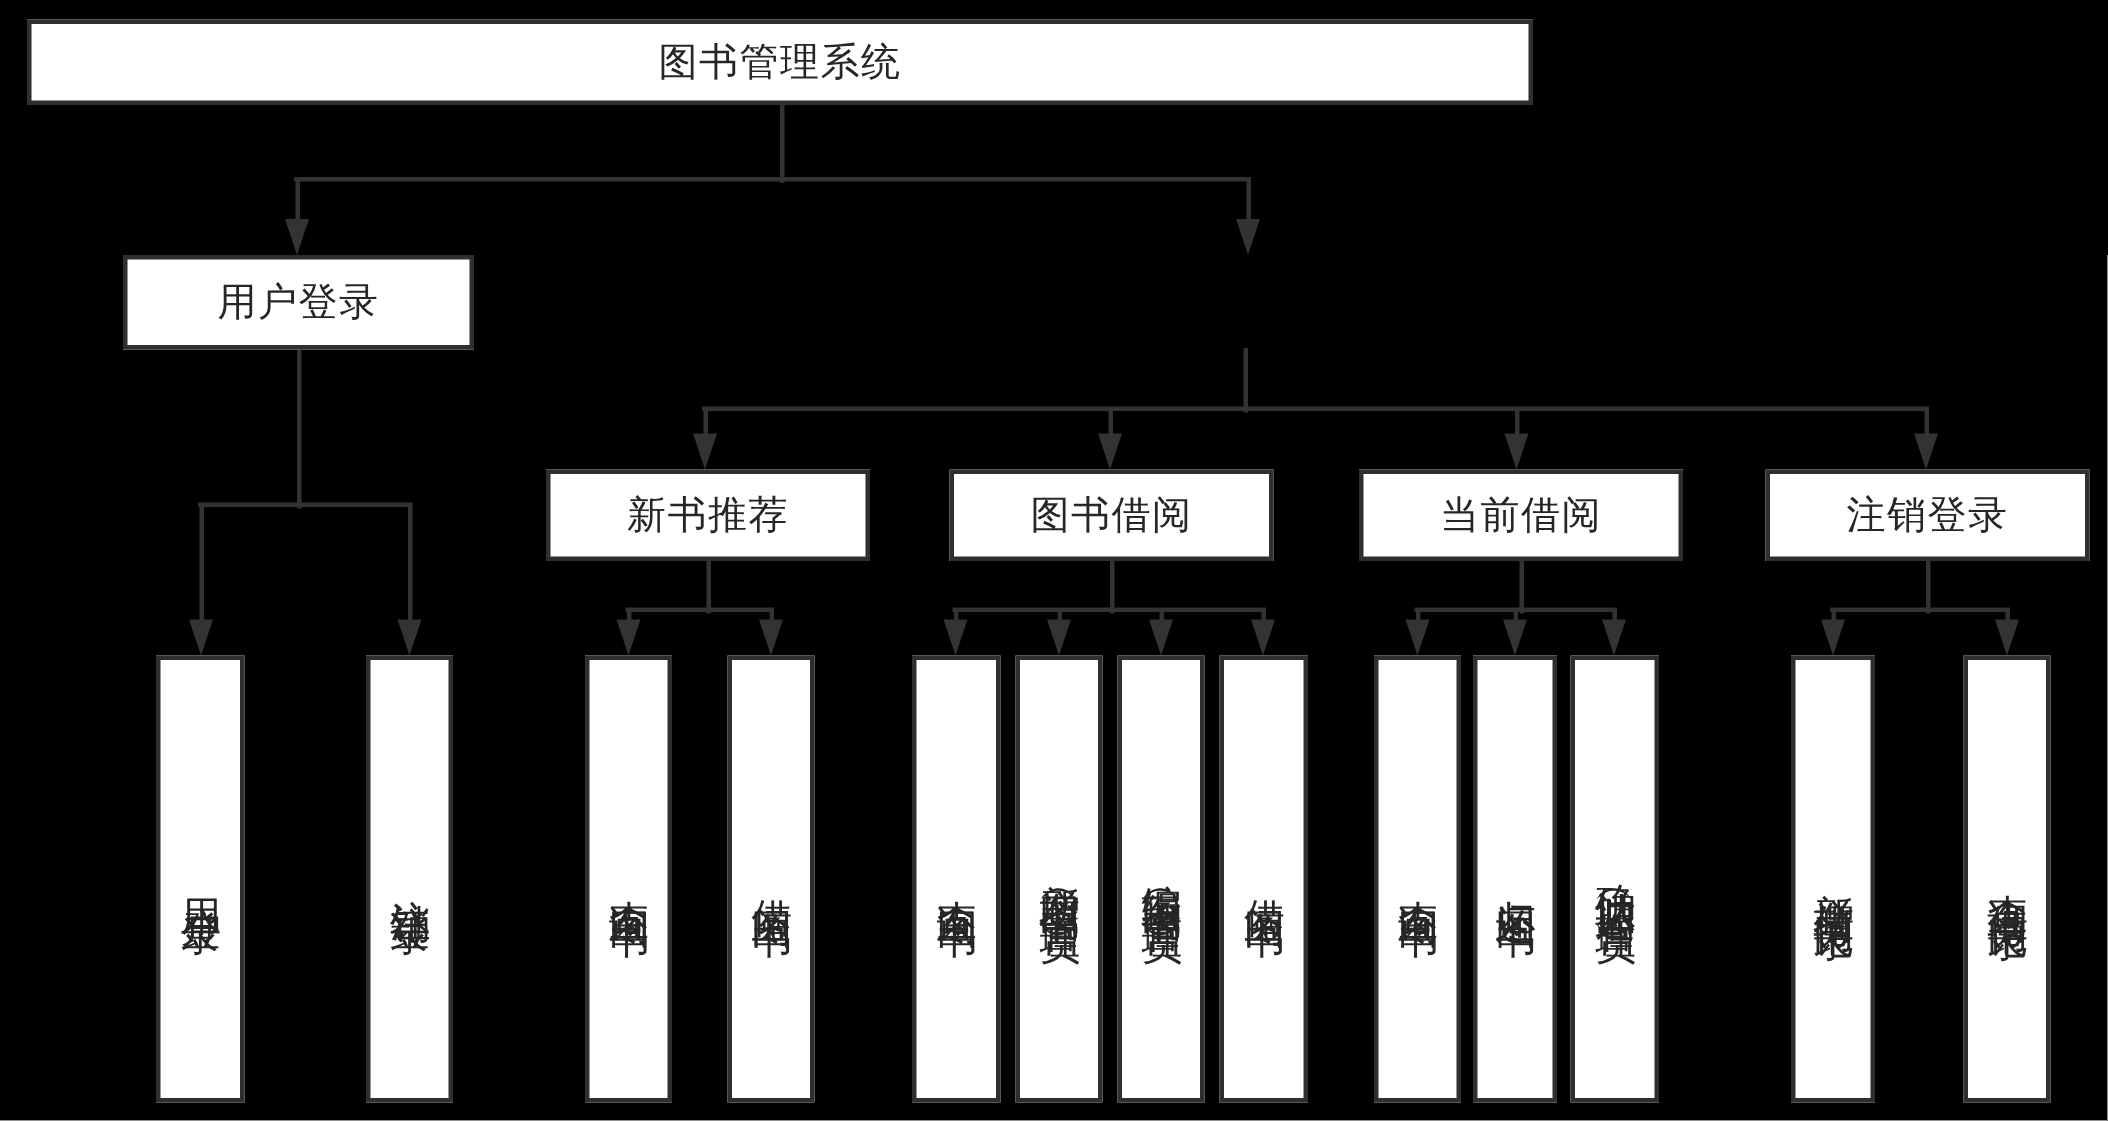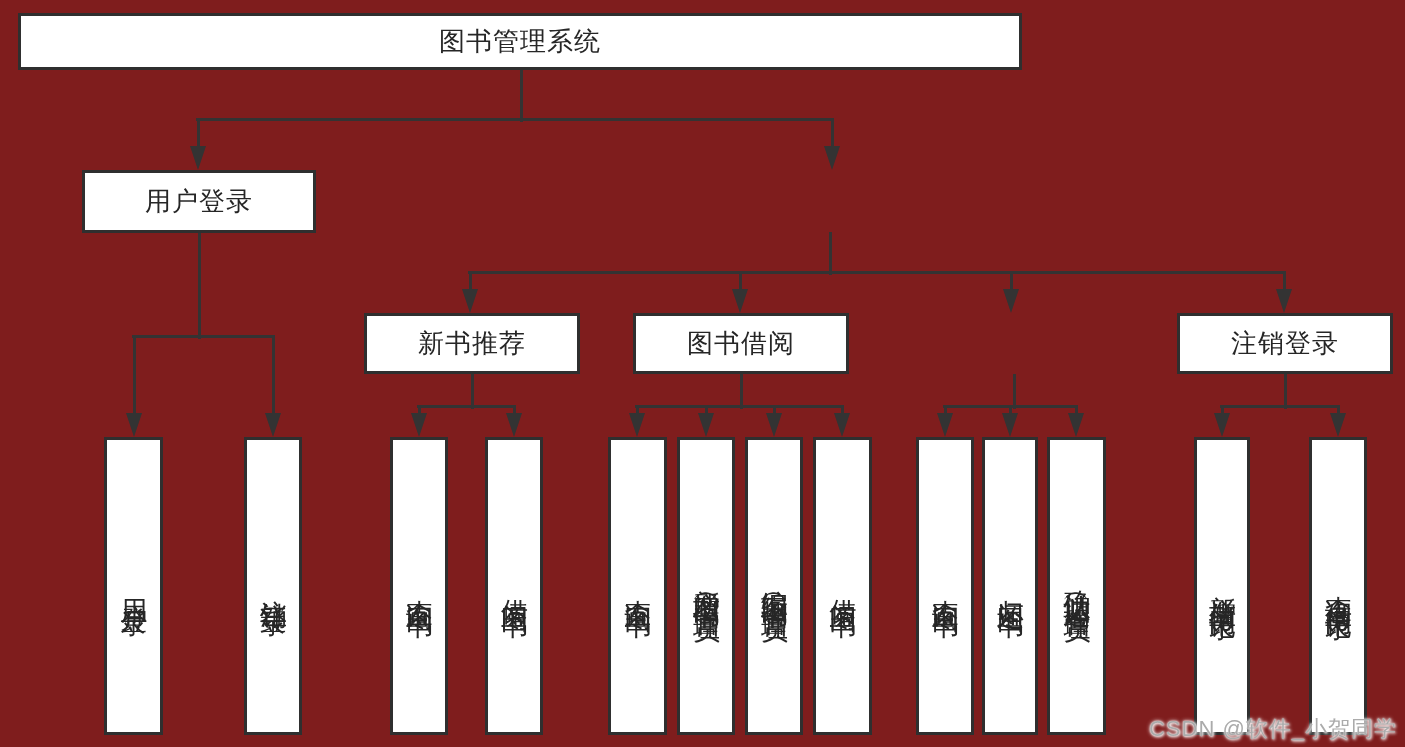--- a/index.html
+++ b/index.html
@@ -1,19 +1,19 @@
 <!DOCTYPE html>
 <html><head>
 <meta charset="utf-8">
 <style>
   html,body{margin:0;padding:0;background:#fff;}
   .canvas{
     position:relative;
     width:1405px;height:747px;
-    background:#7f1d1d;
+    background:#000000;
     overflow:hidden;
     font-family:"Liberation Sans","DejaVu Sans",sans-serif;
   }
   
   .vl{position:absolute;width:3px;background:#333333;}
   .hl{position:absolute;height:3px;background:#333333;}
   .ah{position:absolute;width:0;height:0;
       border-left:8px solid transparent;
       border-right:8px solid transparent;
       border-top:24px solid #333333;}
@@ -98,35 +98,35 @@
   <div class="ah" style="left:1214px;top:413px"></div>
   <div class="vl" style="left:1337px;top:406px;height:11px"></div>
   <div class="ah" style="left:1330px;top:413px"></div>
 
   <div class="node" style="left:18px;top:13px;width:1004px;height:57px">图书管理系统</div>
 
   <div class="node" style="left:82px;top:170px;width:234px;height:63px">用户登录</div>
 
   <div class="node" style="left:633px;top:313px;width:216px;height:61px">图书借阅</div>
   <div class="node" style="left:364px;top:313px;width:216px;height:61px">新书推荐</div>
+  <div class="node" style="left:906px;top:313px;width:216px;height:61px">当前借阅</div>
   <div class="node" style="left:1177px;top:313px;width:216px;height:61px">注销登录</div>
 
   <div class="node leaf" style="left:104px;top:437px;width:59px;height:298px">用户登录</div>
   <div class="node leaf" style="left:244px;top:437px;width:58px;height:298px">注销登录</div>
 
   <div class="node leaf" style="left:390px;top:437px;width:58px;height:298px">查询图书</div>
   <div class="node leaf" style="left:485px;top:437px;width:58px;height:298px">借阅图书</div>
 
   <div class="node leaf" style="left:608px;top:437px;width:59px;height:298px">查询图书</div>
   <div class="node leaf" style="left:677px;top:437px;width:58px;height:298px">新增图书（管理员）</div>
   <div class="node leaf" style="left:745px;top:437px;width:58px;height:298px">编辑图书（管理员）</div>
   <div class="node leaf" style="left:813px;top:437px;width:59px;height:298px">借阅图书</div>
 
   <div class="node leaf" style="left:916px;top:437px;width:58px;height:298px">查询图书</div>
   <div class="node leaf" style="left:982px;top:437px;width:56px;height:298px">归还图书</div>
   <div class="node leaf" style="left:1047px;top:437px;width:59px;height:298px">确认归还（管理员）</div>
 
   <div class="node leaf" style="left:1194px;top:437px;width:56px;height:298px">新增借阅记录</div>
   <div class="node leaf" style="left:1309px;top:437px;width:58px;height:298px">查询借阅记录</div>
 
-  <div class="watermark">CSDN @软件_小贺同学</div>
 
 </div>
 
 </body></html>

